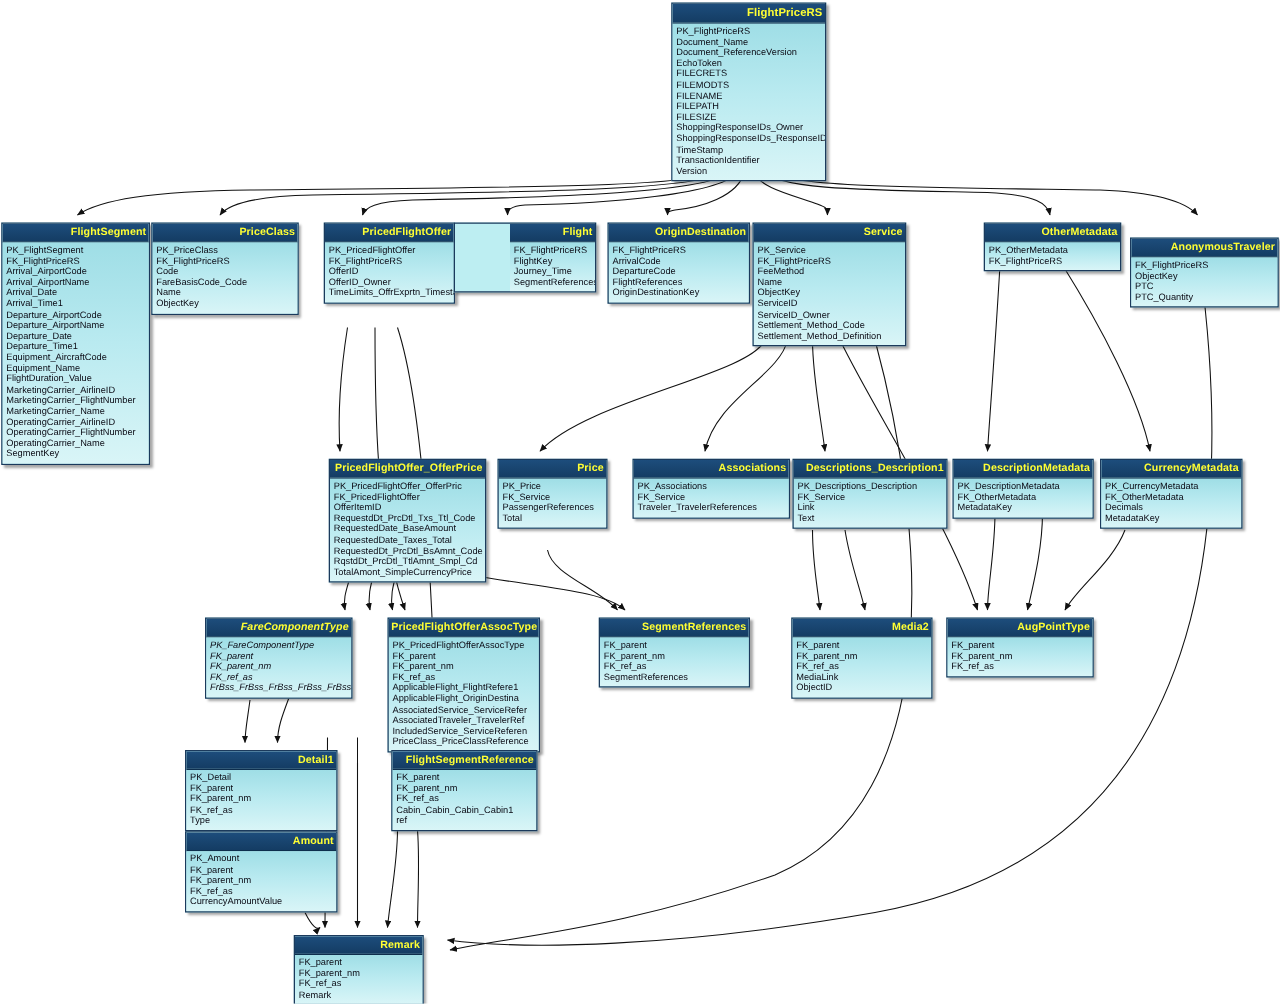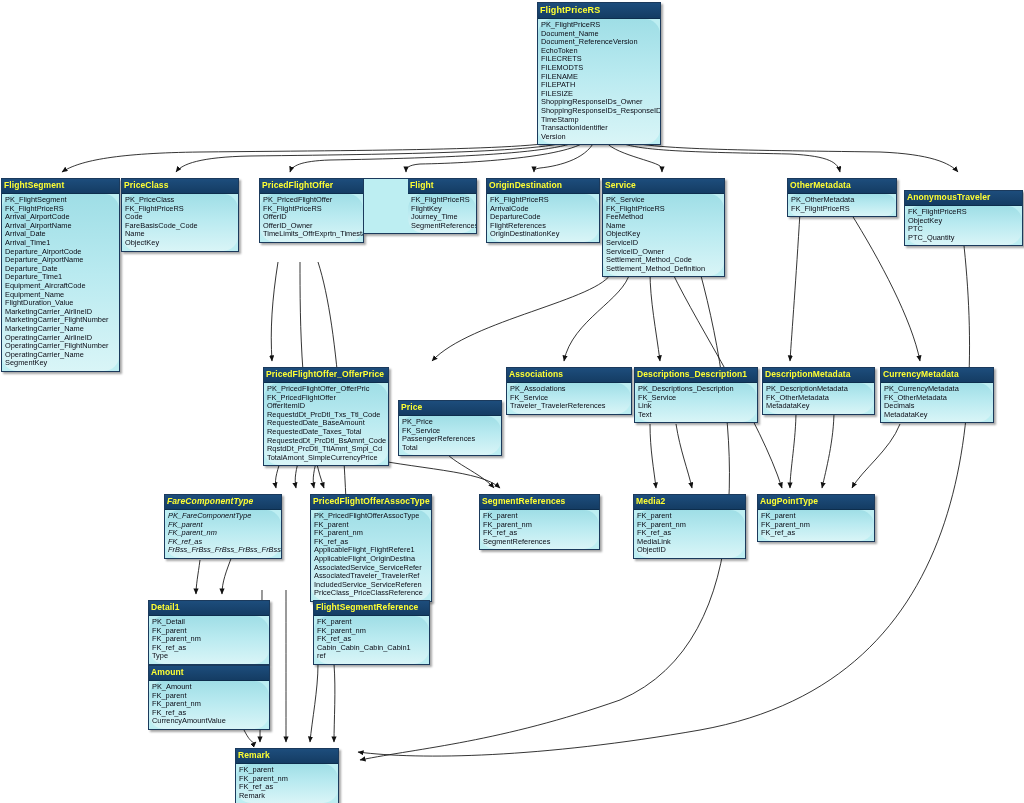--- a/index.html
+++ b/index.html
@@ -27,31 +27,30 @@
     background:#bdeef2;
     box-shadow:2px 2px 2px rgba(0,0,0,0.35);
     overflow:hidden;
   }
   .entity .hdr{
     background:#174a7c;
     background:linear-gradient(to bottom,#1d4d7c 0%,#143c63 100%);
     color:#ffff33;
     font-weight:bold;
     font-size:8.5px;
-    text-align:left;
+    text-align:right;
     letter-spacing:0.1px;
     padding:2px 2px 3px 2px;
     line-height:9px;
     border-bottom:1px solid #0d2e4d;
     white-space:nowrap;
   }
   .entity .body{
     background:linear-gradient(to bottom,#9fdee6 0%,#b9eaf0 45%,#d9f5f7 100%);
     padding:2px 3px 3px 3px;
-    border-radius:15px;
   }
   .entity .attr{
     font-size:7.4px;
     line-height:8.6px;
     color:#0a0a14;
     white-space:nowrap;
     letter-spacing:0px;
   }
   
   .entity.root .hdr{font-size:9px;line-height:10px;}
@@ -254,21 +253,21 @@
           <div class="attr">FK_PricedFlightOffer</div>
           <div class="attr">OfferItemID</div>
           <div class="attr">RequestdDt_PrcDtl_Txs_Ttl_Code</div>
           <div class="attr">RequestedDate_BaseAmount</div>
           <div class="attr">RequestedDate_Taxes_Total</div>
           <div class="attr">RequestedDt_PrcDtl_BsAmnt_Code</div>
           <div class="attr">RqstdDt_PrcDtl_TtlAmnt_Smpl_Cd</div>
           <div class="attr">TotalAmont_SimpleCurrencyPrice</div>
         </div>
       </div>
-      <div class="entity" style="left: 398px; top: 367px; width: 104px; margin-top: 33px;">
+      <div class="entity" style="left: 398px; top: 367px; width: 88px;">
         <div class="hdr">Price</div>
         <div class="body">
           <div class="attr">PK_Price</div>
           <div class="attr">FK_Service</div>
           <div class="attr">PassengerReferences</div>
           <div class="attr">Total</div>
         </div>
       </div>
       <div class="entity" style="left: 506px; top: 367px; width: 126px;">
         <div class="hdr">Associations</div>

